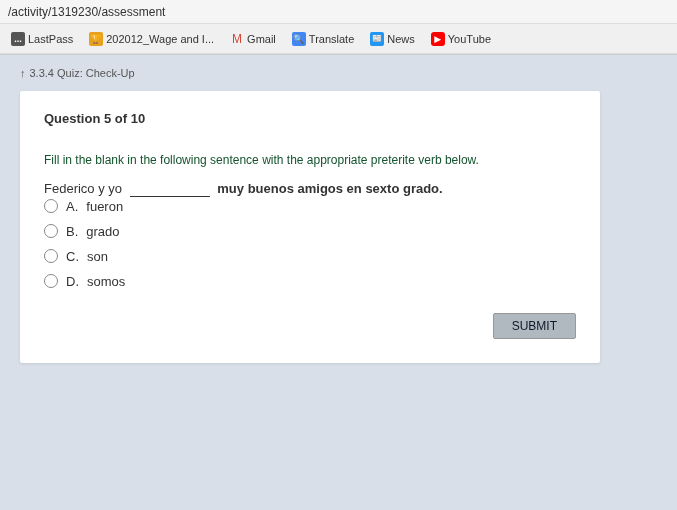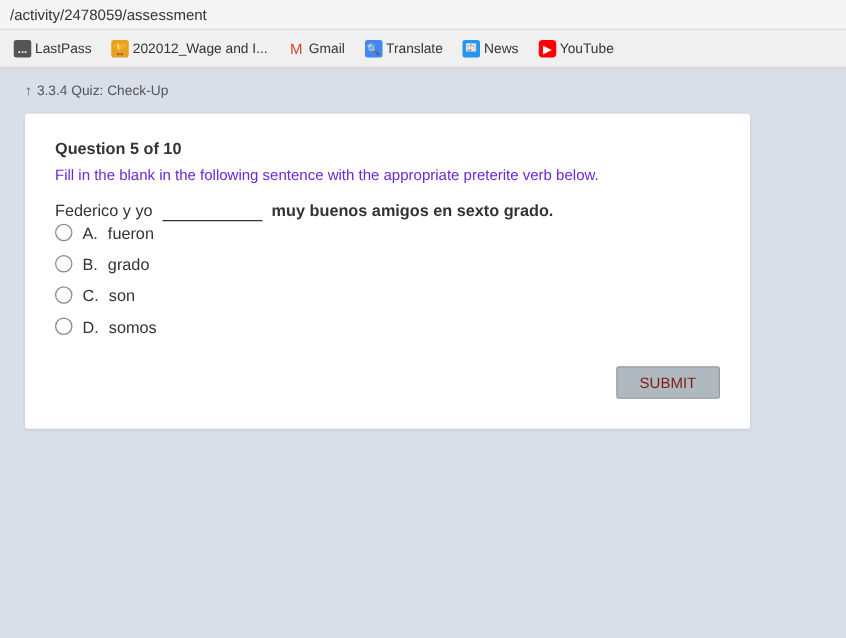--- a/index.html
+++ b/index.html
@@ -88,26 +88,26 @@
       padding: 20px 24px 24px;
       border-radius: 2px;
       box-shadow: 0 1px 3px rgba(0,0,0,0.1);
       max-width: 580px;
     }
 
     .question-number {
       font-size: 13px;
       font-weight: bold;
       color: #333;
-      margin-bottom: 6px;
+      margin-bottom: 26px;
     }
 
     .question-instruction {
       font-size: 12px;
-      color: #6d28d9;
+      color: #14532d;
       margin-bottom: 12px;
       line-height: 1.4;
     }
 
     .question-text {
       font-size: 13px;
       color: #333;
       margin-bottom: 2px;
       font-weight: normal;
     }
@@ -148,21 +148,21 @@
     }
 
     .submit-area {
       display: flex;
       justify-content: flex-end;
       margin-top: 10px;
     }
 
     .submit-btn {
       background: #b0b8c0;
-      color: #7f1d1d;
+      color: #0f172a;
       border: 1px solid #999;
       padding: 5px 18px;
       font-size: 12px;
       cursor: pointer;
       border-radius: 2px;
     }
 
     .dots-icon {
       background: #555;
       color: white;
@@ -170,21 +170,21 @@
       border-radius: 2px;
       font-size: 9px;
       font-weight: bold;
     }
   </style>
 </head>
 <body>
 
 <div class="browser-chrome">
   <div class="address-bar">
-    <span>/activity/2478059/assessment</span>
+    <span>/activity/1319230/assessment</span>
   </div>
   <div class="bookmarks-bar">
 
     <div class="bookmark-item">
       <span class="bookmark-icon dots-icon">...</span>
       <span>LastPass</span>
     </div>
 
     <div class="bookmark-item">
       <span class="bookmark-icon wage-icon">🏆</span>

